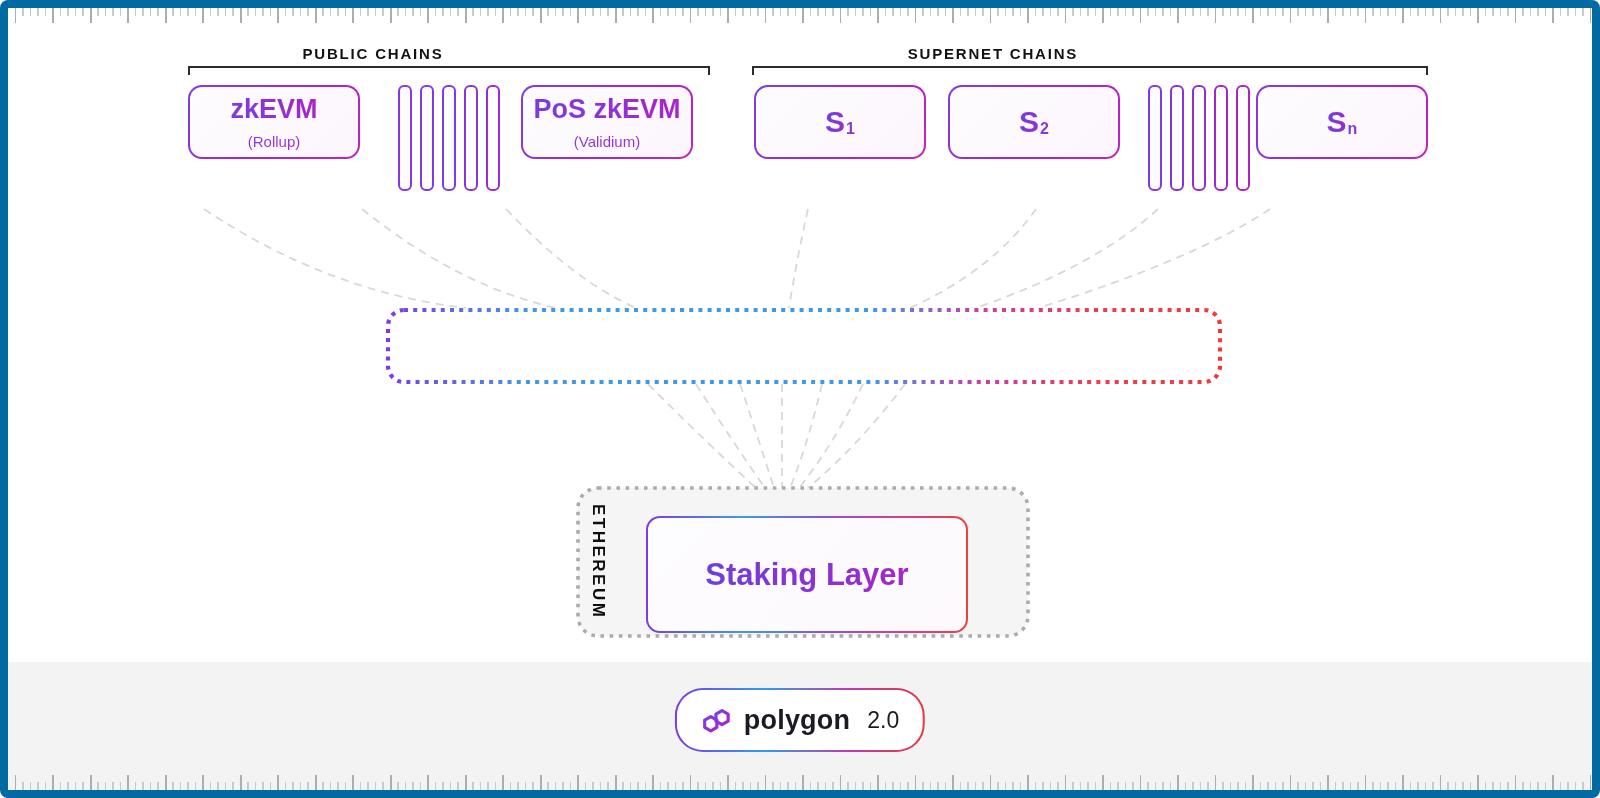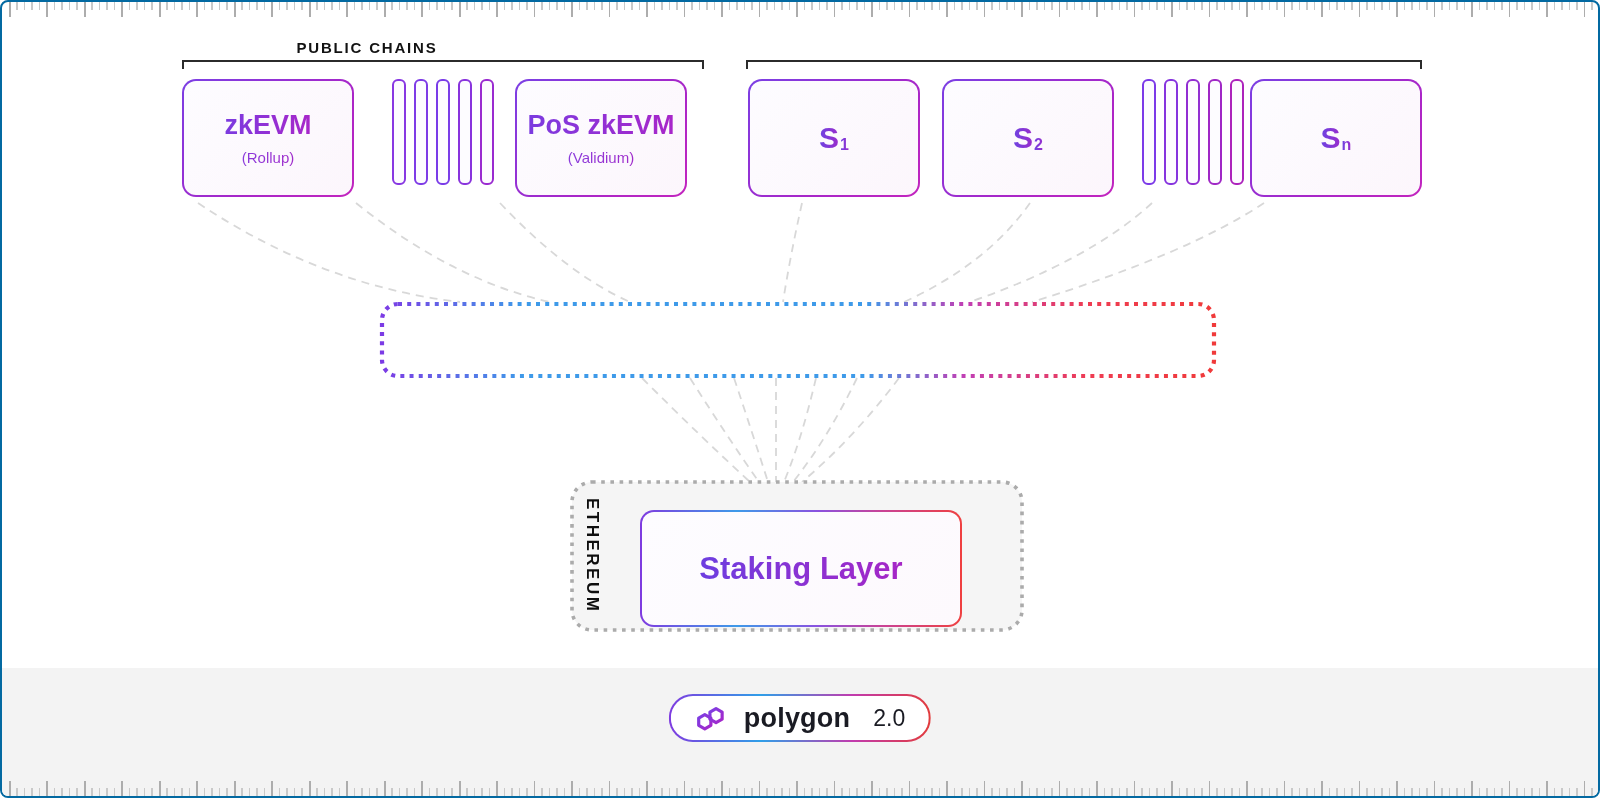--- a/index.html
+++ b/index.html
@@ -1,16 +1,16 @@
 <!DOCTYPE html>
 <html><head>
 <meta charset="utf-8">
 <style>
   html,body{margin:0;padding:0;background:#ffffff;font-family:"Liberation Sans",sans-serif;}
-  .canvas{position:relative;width:1600px;height:798px;background:#ffffff;border:2px solid #0369a1;
+  .canvas{position:relative;width:1600px;height:798px;background:#ffffff;border:8px solid #0369a1;
           border-radius:8px;box-sizing:border-box;overflow:hidden;}
 
   
   .ruler{position:absolute;left:0;right:0;height:15px;pointer-events:none;}
   .ruler.top{top:0;
     background-image:
       repeating-linear-gradient(to right,#adadad 0 1.5px,transparent 1.5px 37.5px),
       repeating-linear-gradient(to right,#c9c9c9 0 1.2px,transparent 1.2px 7.5px);
     background-size:100% 15px,100% 8px;
     background-position:7px top,7px top;background-repeat:no-repeat;}
@@ -21,21 +21,21 @@
     background-size:100% 15px,100% 8px;
     background-position:7px bottom,7px bottom;background-repeat:no-repeat;}
 
   
   .group-label{position:absolute;top:36px;height:20px;font-size:15px;font-weight:bold;
                letter-spacing:1.8px;color:#121212;text-align:center;line-height:20px;}
   .bracket{position:absolute;top:58px;height:9px;border-top:2px solid #2b2b2b;
            border-left:2px solid #2b2b2b;border-right:2px solid #2b2b2b;box-sizing:border-box;}
 
   
-  .chain-box{position:absolute;top:77px;height:118px;border-radius:14px;border:2px solid transparent;
+  .chain-box{position:absolute;top:77px;height:74px;border-radius:14px;border:2px solid transparent;
     background:linear-gradient(135deg,#fdfcff 0%,#fcf6fc 100%) padding-box,
                linear-gradient(135deg,#7B3FE4 0%,#A726C9 60%,#C324BE 100%) border-box;
     box-sizing:border-box;display:flex;flex-direction:column;align-items:center;justify-content:center;}
   .chain-title{font-size:27px;font-weight:bold;
     background:linear-gradient(90deg,#7B3BE0,#A826C9);-webkit-background-clip:text;background-clip:text;color:transparent;}
   .chain-subtitle{font-size:15px;margin-top:8px;
     background:linear-gradient(90deg,#8A3BDC,#A02CCB);-webkit-background-clip:text;background-clip:text;color:transparent;}
   .s-line{display:flex;align-items:flex-end;}
   .s-base{font-size:30px;font-weight:bold;line-height:30px;
     background:linear-gradient(90deg,#6D44E2,#9B2BCB);-webkit-background-clip:text;background-clip:text;color:transparent;}
@@ -71,38 +71,39 @@
   .staking-box{position:absolute;left:638px;top:508px;width:322px;height:117px;border-radius:14px;
     border:2px solid transparent;box-sizing:border-box;
     background:linear-gradient(135deg,#fdfcff,#fdf9fd) padding-box,
                linear-gradient(90deg,#7F3BE0 0%,#3E9AE9 30%,#8A52E0 55%,#C94397 75%,#EF4040 100%) border-box;
     display:flex;align-items:center;justify-content:center;}
   .staking-label{font-size:31px;font-weight:bold;
     background:linear-gradient(90deg,#6D3EE0,#A626C6);-webkit-background-clip:text;background-clip:text;color:transparent;}
 
   
   .footer{position:absolute;left:0;right:0;bottom:0;height:128px;background:#f3f3f3;}
-  .brand-pill{position:absolute;left:50%;transform:translateX(-50%);top:26px;height:48px;
+  .brand-pill{position:absolute;left:50%;transform:translateX(-50%);top:26px;height:64px;
     border-radius:28px;border:2px solid transparent;box-sizing:border-box;
     background:linear-gradient(#ffffff,#ffffff) padding-box,
                linear-gradient(90deg,#7F3BE0 0%,#2F9FE8 35%,#C13BAE 70%,#E23B3B 100%) border-box;
-    display:flex;align-items:center;gap:15px;padding:0 24px;}
+    display:flex;align-items:center;gap:9px;padding:0 24px;}
   .brand-name{font-size:27px;font-weight:bold;color:#1a1b23;letter-spacing:0.2px;}
   .brand-version{font-size:23px;font-weight:500;color:#1a1b23;margin-left:8px;}
 </style>
 </head>
 <body>
 
 <div class="canvas">
 
   <div class="ruler top"></div>
 
   <div class="group-label" style="left:180px;width:370px;">PUBLIC CHAINS</div>
   <div class="bracket" style="left:180px;width:522px;"></div>
 
+  <div class="group-label" style="left:744px;width:482px;">SUPERNET CHAINS</div>
   <div class="bracket" style="left:744px;width:676px;"></div>
 
   <div class="chain-box" style="left:180px;width:172px;">
     <div class="chain-title">zkEVM</div>
     <div class="chain-subtitle">(Rollup)</div>
   </div>
 
   <div class="divider-bars" style="left:390px;">
     <div class="bar"></div>
     <div class="bar"></div>

